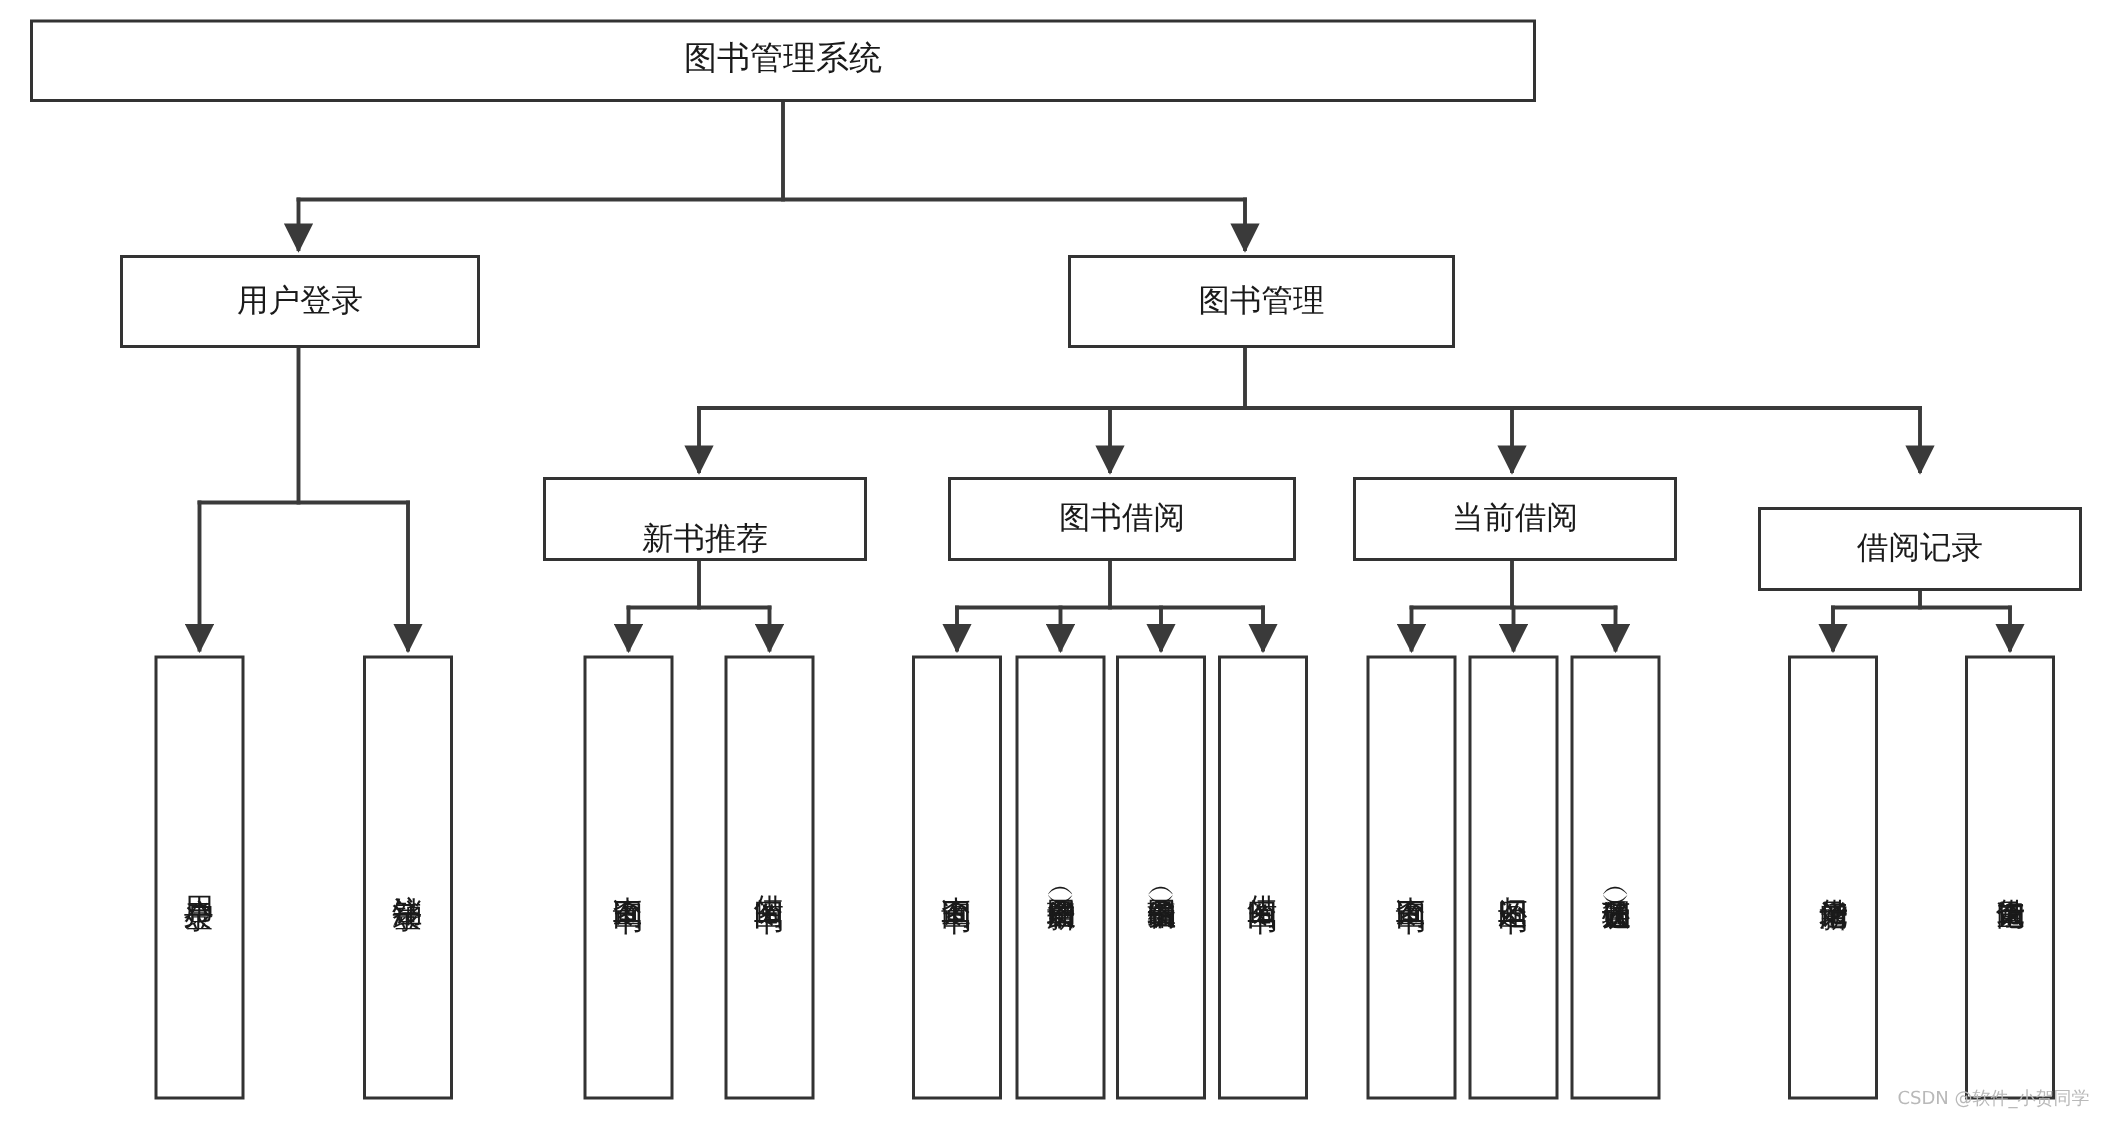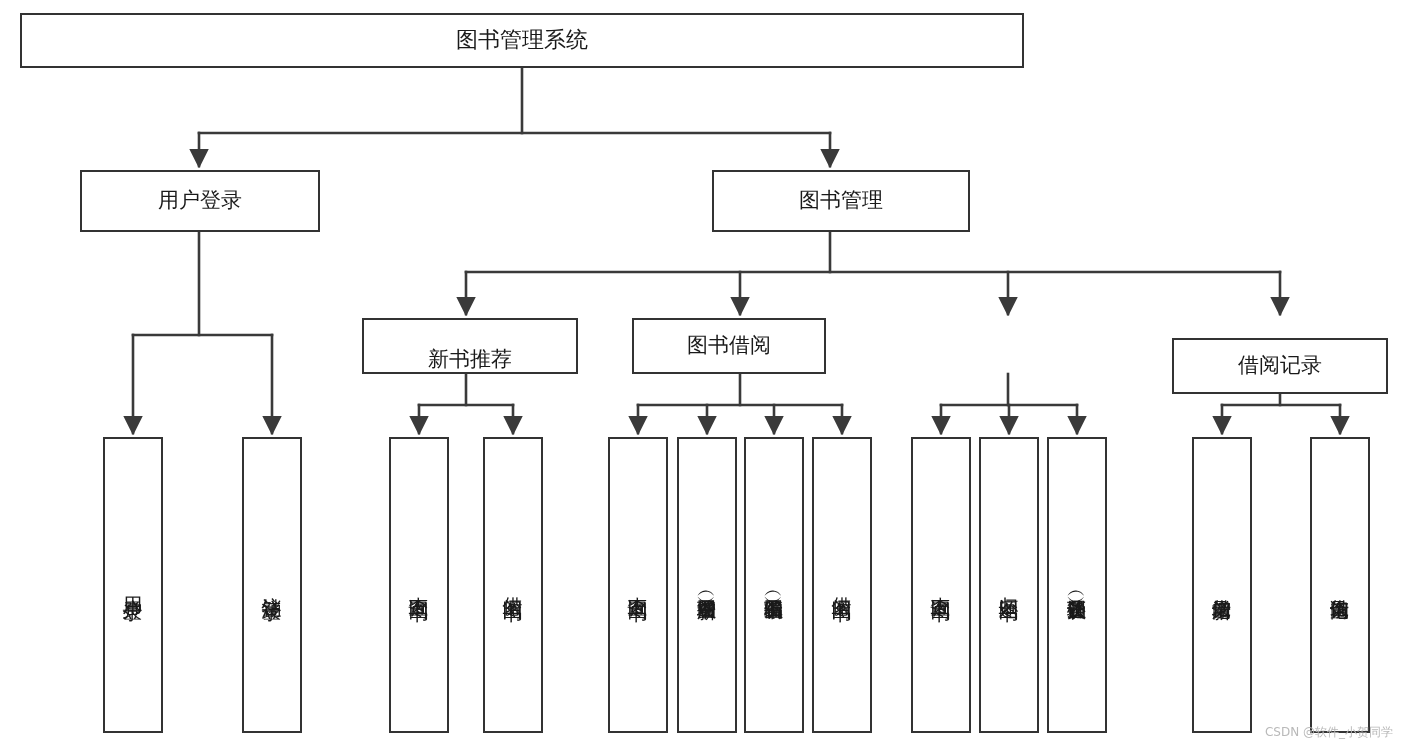--- a/index.html
+++ b/index.html
@@ -144,24 +144,27 @@
   </div>
 
   <div class="node h" style="left:712px; top:170px; width:258px; height:62px;">
     <span class="node-label">图书管理</span>
   </div>
 
   <div class="node h" style="left:362px; top:318px; width:216px; height:56px;align-items:flex-end;">
     <span class="node-label">新书推荐</span>
   </div>
 
-  <div class="node h" style="left:632px; top:318px; width:194px; height:56px;">
+  <div class="node h" style="left:632px; top:318px; width:232px; height:56px;">
     <span class="node-label">图书借阅</span>
   </div>
 
+  <div class="node h" style="left:902px; top:318px; width:216px; height:56px;">
+    <span class="node-label">当前借阅</span>
+  </div>
 
   <div class="node h" style="left:1172px; top:318px; width:216px; height:56px;margin-top:20px;">
     <span class="node-label">借阅记录</span>
   </div>
 
   <div class="node v" style="left:103px; top:437px; width:60px; height:296px;">
     <span class="node-label">用户登录</span>
   </div>
 
   <div class="node v" style="left:242px; top:437px; width:60px; height:296px;">

